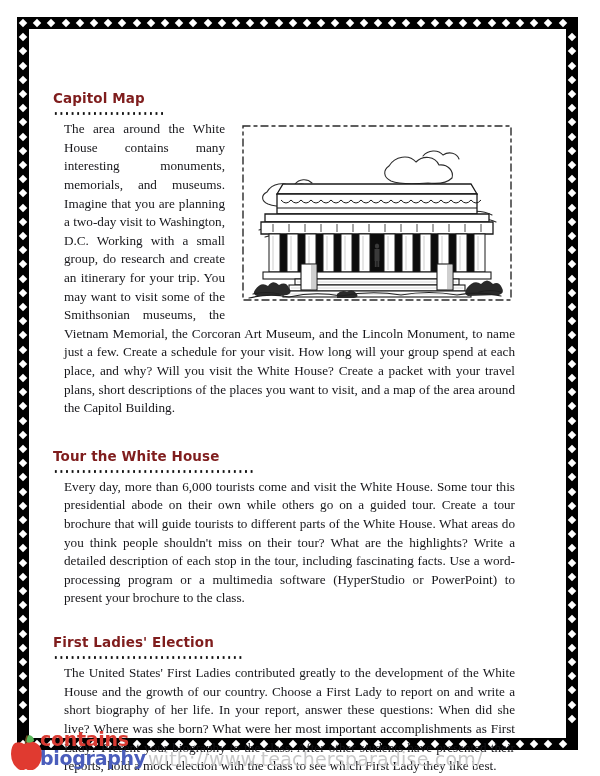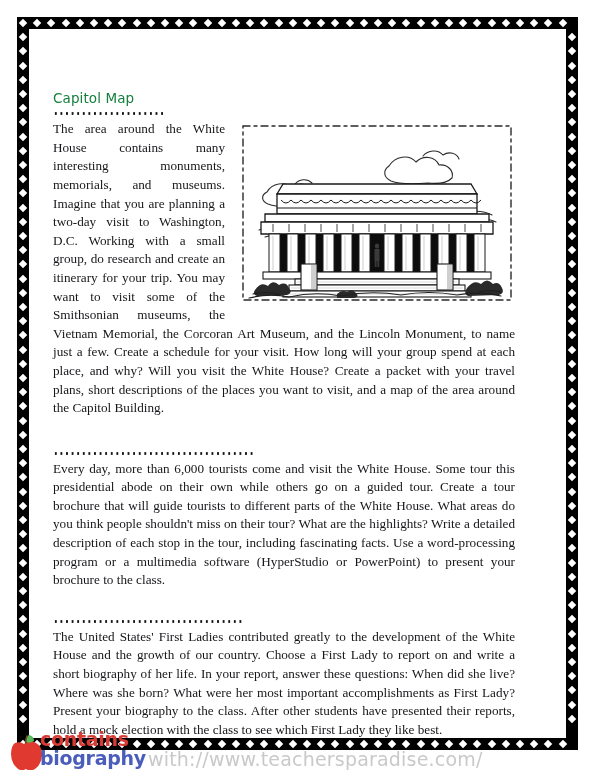--- a/index.html
+++ b/index.html
@@ -53,24 +53,24 @@
     position: absolute;
     left: 53px;
     top: 90px;
     width: 462px;
   }
 
   .section { margin-bottom: 4px; }
 
   .section-heading {
     font-family: "DejaVu Sans", sans-serif;
-    font-weight: normal;
+    font-weight: bold;
     font-size: 13.5px;
     letter-spacing: 0.1px;
-    color: #15803d;
+    color: #7f1d1d;
     margin: 0 0 2px 0;
     line-height: 1.2;
   }
   .dot-rule {
     height: 7px;
     margin: 0 0 5px 0;
     background-image:
       radial-gradient(#111 0.9px, transparent 1.1px);
     background-size: 5.6px 7px;
     background-repeat: repeat-x;
@@ -81,21 +81,21 @@
   .dot-rule.w-mid2   { width: 190px; }
 
   .body-text {
     font-family: "Liberation Serif", serif;
     font-size: 13.2px;
     line-height: 18.6px;
     color: #16161a;
     text-align: left;
     margin: 0;
   }
-  .body-text.justified { text-align: justify; }
+  .body-text.justified { text-align: justify; margin-left: 11px; }
 
   
   #illustration {
     float: right;
     width: 276px;
     height: 182px;
     margin: 2px 0 4px 14px;
     shape-outside: inset(0);
   }
   #illustration svg { display: block; width: 100%; height: 100%; }
@@ -468,27 +468,29 @@
         </g>
       </svg>
     </div>
 
     <p class="body-text justified">The area around the White House contains many interesting monuments, memorials, and museums. Imagine that you are planning a two-day visit to Washington, D.C. Working with a small group, do research and create an itinerary for your trip. You may want to visit some of the Smithsonian museums, the Vietnam Memorial, the Corcoran Art Museum, and the Lincoln Monument, to name just a few. Create a schedule for your visit. How long will your group spend at each place, and why? Will you visit the White House? Create a packet with your travel plans, short descriptions of the places you want to visit, and a map of the area around the Capitol Building.</p>
   </div>
 
   <div class="gap-lg"></div>
 
   <div class="section">
+    <h2 class="section-heading">Tour the White House</h2>
     <div class="dot-rule w-medium"></div>
     <p class="body-text justified">Every day, more than 6,000 tourists come and visit the White House. Some tour this presidential abode on their own while others go on a guided tour. Create a tour brochure that will guide tourists to different parts of the White House. What areas do you think people shouldn't miss on their tour? What are the highlights? Write a detailed description of each stop in the tour, including fascinating facts. Use a word-processing program or a multimedia software (HyperStudio or PowerPoint) to present your brochure to the class.</p>
   </div>
 
   <div class="gap-md"></div>
 
   <div class="section">
+    <h2 class="section-heading">First Ladies' Election</h2>
     <div class="dot-rule w-mid2"></div>
     <p class="body-text justified">The United States' First Ladies contributed greatly to the development of the White House and the growth of our country. Choose a First Lady to report on and write a short biography of her life. In your report, answer these questions: When did she live? Where was she born? What were her most important accomplishments as First Lady? Present your biography to the class. After other students have presented their reports, hold a mock election with the class to see which First Lady they like best.</p>
   </div>
 
 </div>
 
 <div id="footer-logo">
   <svg id="apple" viewBox="0 0 36 36" xmlns="http://www.w3.org/2000/svg">
     <path d="M7 9 q5-2 9 1 q6-5 12-1 q7 4 6 13 q-1 9-7 13 q-5 3-9 0 q-5 3-9-1
              q-6-5-6-14 q0-8 4-11z" fill="#e03a30"></path>

